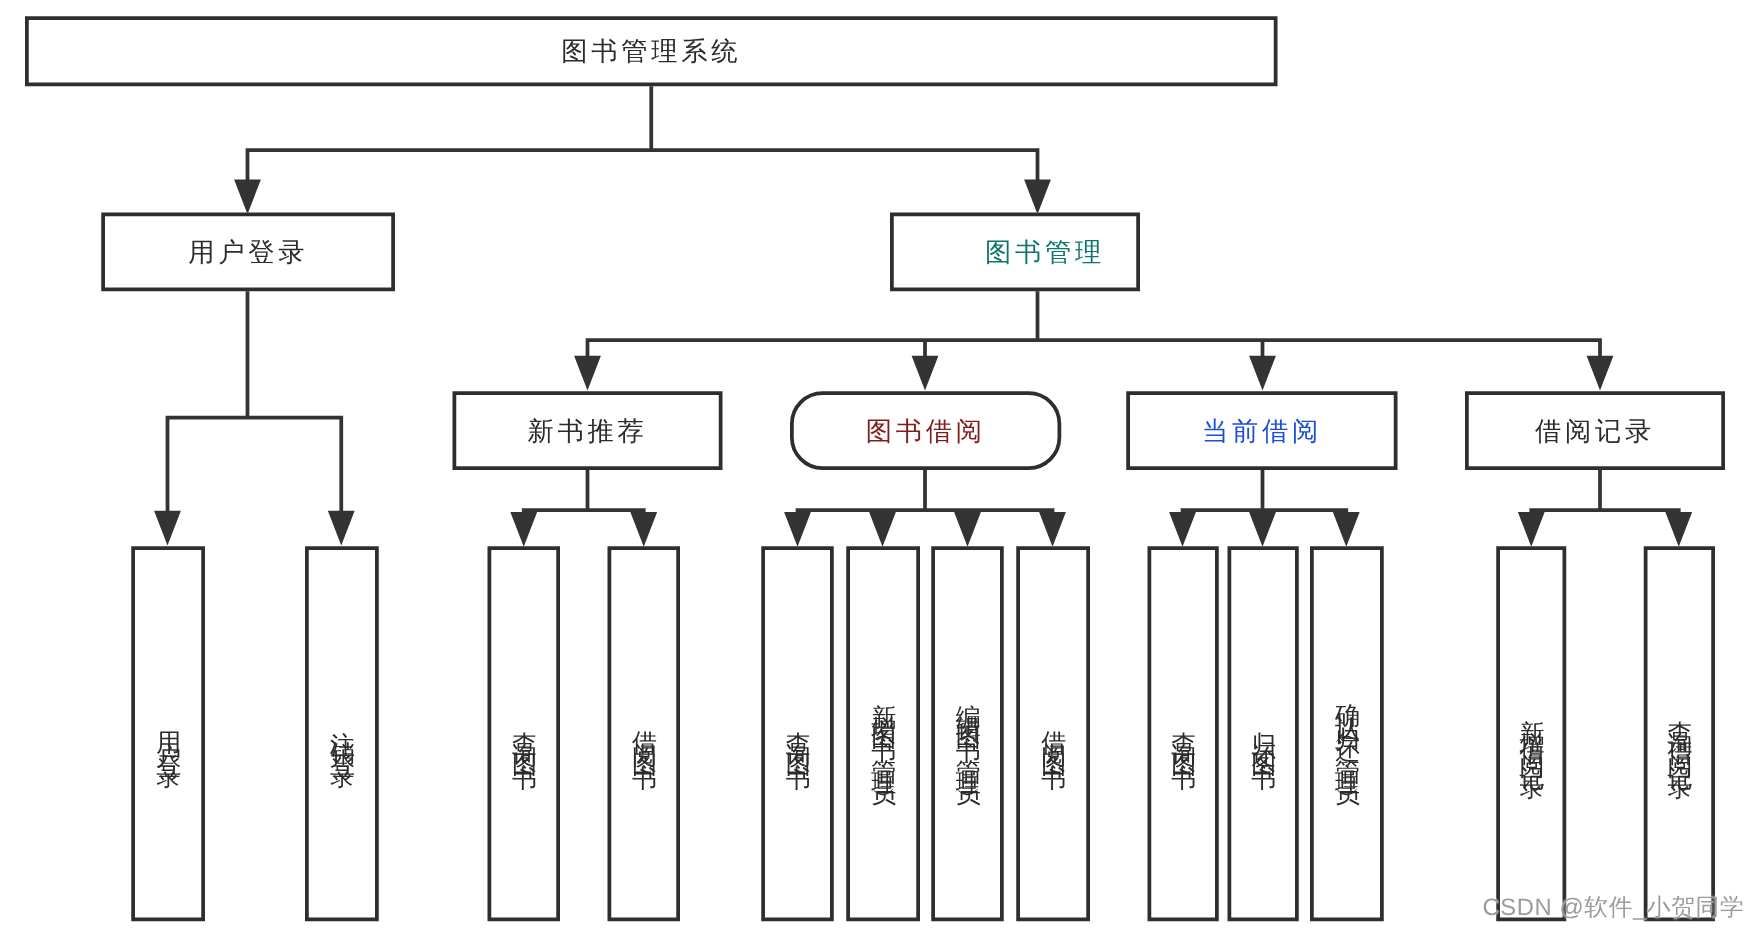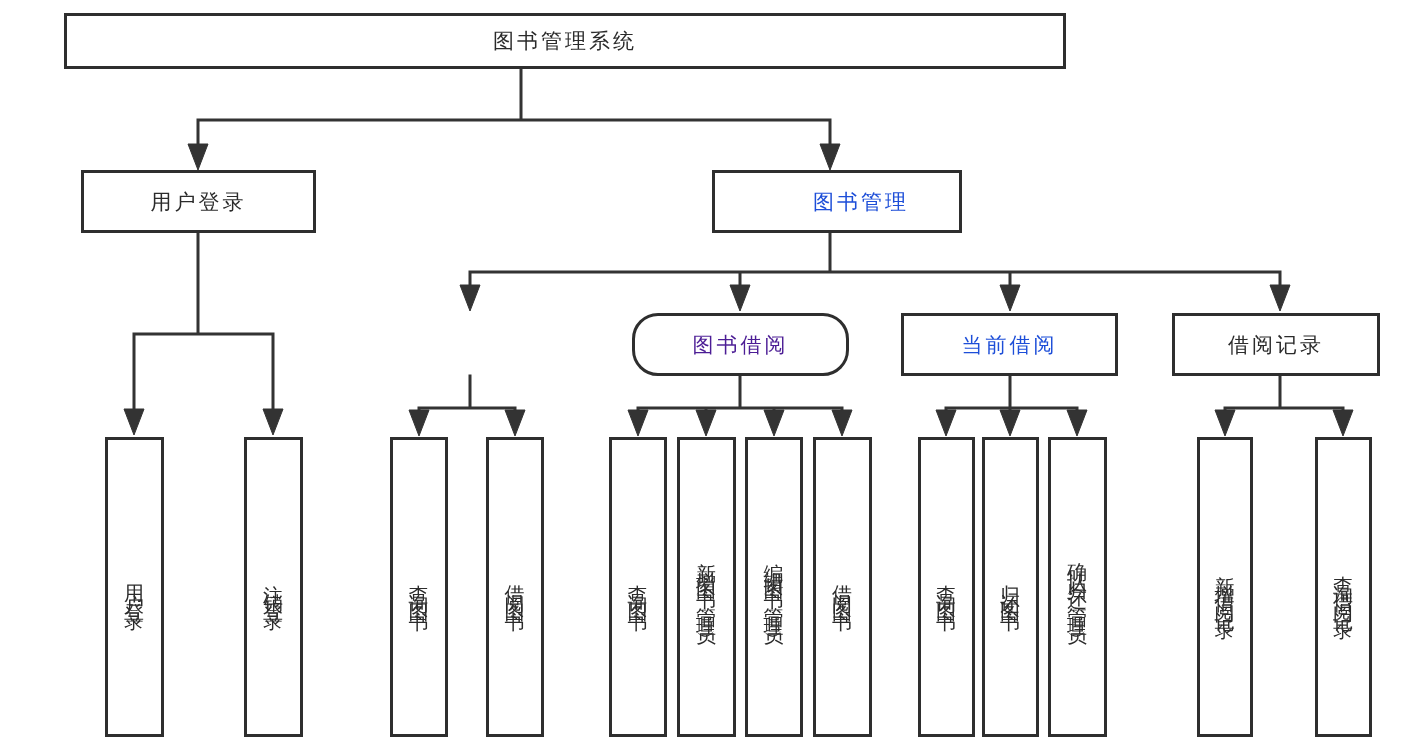--- a/index.html
+++ b/index.html
@@ -85,26 +85,27 @@
       <polygon points="764,410 784,410 774,436"></polygon>
       <polygon points="832,410 852,410 842,436"></polygon>
       <polygon points="936,410 956,410 946,436"></polygon>
       <polygon points="1000,410 1020,410 1010,436"></polygon>
       <polygon points="1067,410 1087,410 1077,436"></polygon>
       <polygon points="1215,410 1235,410 1225,436"></polygon>
       <polygon points="1333,410 1353,410 1343,436"></polygon>
     </g>
   </svg>
 
-  <div class="box" style="left: 20px; top: 13px; width: 1002px; height: 56px; border-color: rgb(46, 46, 46); color: rgb(43, 43, 43); margin-left: 44px;">图书管理系统</div>
+  <div class="box" style="left: 20px; top: 13px; width: 1002px; height: 56px; border-color: rgb(46, 46, 46); color: rgb(43, 43, 43);">图书管理系统</div>
 
   <div class="box" style="left: 81px; top: 170px; width: 235px; height: 63px; border-color: rgb(46, 46, 46); color: rgb(43, 43, 43);">用户登录</div>
-  <div class="box" style="left: 712px; top: 170px; width: 250px; height: 63px; border-color: rgb(46, 46, 46); color: #1d4ed8; padding-left: 48px;">图书管理</div>
+  <div class="box" style="left: 712px; top: 170px; width: 200px; height: 63px; border-color: rgb(46, 46, 46); color: #0f766e; padding-left: 48px;">图书管理</div>
 
-  <div class="box" style="left: 632px; top: 313px; width: 217px; height: 63px; border-color: rgb(46, 46, 46); color: #4c1d95; border-radius: 26px;">图书借阅</div>
+  <div class="box" style="left: 362px; top: 313px; width: 216px; height: 63px; border-color: rgb(46, 46, 46); color: rgb(43, 43, 43);">新书推荐</div>
+  <div class="box" style="left: 632px; top: 313px; width: 217px; height: 63px; border-color: rgb(46, 46, 46); color: #7f1d1d; border-radius: 26px;">图书借阅</div>
   <div class="box" style="left: 901px; top: 313px; width: 217px; height: 63px; border-color: rgb(46, 46, 46); color: #1d4ed8;">当前借阅</div>
   <div class="box" style="left: 1172px; top: 313px; width: 208px; height: 63px; border-color: rgb(46, 46, 46); color: rgb(43, 43, 43);">借阅记录</div>
 
   <div class="box leaf" style="left: 105px; top: 437px; width: 59px; height: 300px; border-color: rgb(46, 46, 46); color: rgb(43, 43, 43);">用户登录</div>
   <div class="box leaf" style="left: 244px; top: 437px; width: 59px; height: 300px; border-color: rgb(46, 46, 46); color: rgb(43, 43, 43);">注销登录</div>
 
   <div class="box leaf" style="left: 390px; top: 437px; width: 58px; height: 300px; border-color: rgb(46, 46, 46); color: rgb(43, 43, 43);">查询图书</div>
   <div class="box leaf" style="left: 486px; top: 437px; width: 58px; height: 300px; border-color: rgb(46, 46, 46); color: rgb(43, 43, 43);">借阅图书</div>
 
   <div class="box leaf" style="left: 609px; top: 437px; width: 58px; height: 300px; border-color: rgb(46, 46, 46); color: rgb(43, 43, 43);">查询图书</div>
@@ -112,14 +113,15 @@
   <div class="box leaf" style="left: 745px; top: 437px; width: 58px; height: 300px; border-color: rgb(46, 46, 46); color: rgb(43, 43, 43);">编辑图书（管理员）</div>
   <div class="box leaf" style="left: 813px; top: 437px; width: 59px; height: 300px; border-color: rgb(46, 46, 46); color: rgb(43, 43, 43);">借阅图书</div>
 
   <div class="box leaf" style="left: 918px; top: 437px; width: 57px; height: 300px; border-color: rgb(46, 46, 46); color: rgb(43, 43, 43);">查询图书</div>
   <div class="box leaf" style="left: 982px; top: 437px; width: 57px; height: 300px; border-color: rgb(46, 46, 46); color: rgb(43, 43, 43);">归还图书</div>
   <div class="box leaf" style="left: 1048px; top: 437px; width: 59px; height: 300px; border-color: rgb(46, 46, 46); color: rgb(43, 43, 43);">确认归还（管理员）</div>
 
   <div class="box leaf" style="left: 1197px; top: 437px; width: 56px; height: 300px; border-color: rgb(46, 46, 46); color: rgb(43, 43, 43);">新增借阅记录</div>
   <div class="box leaf" style="left: 1315px; top: 437px; width: 57px; height: 300px; border-color: rgb(46, 46, 46); color: rgb(43, 43, 43);">查询借阅记录</div>
 
+  <div id="watermark" style="color: rgb(155, 155, 155);">CSDN @软件_小贺同学</div>
 
 </div>
 
 </body></html>

